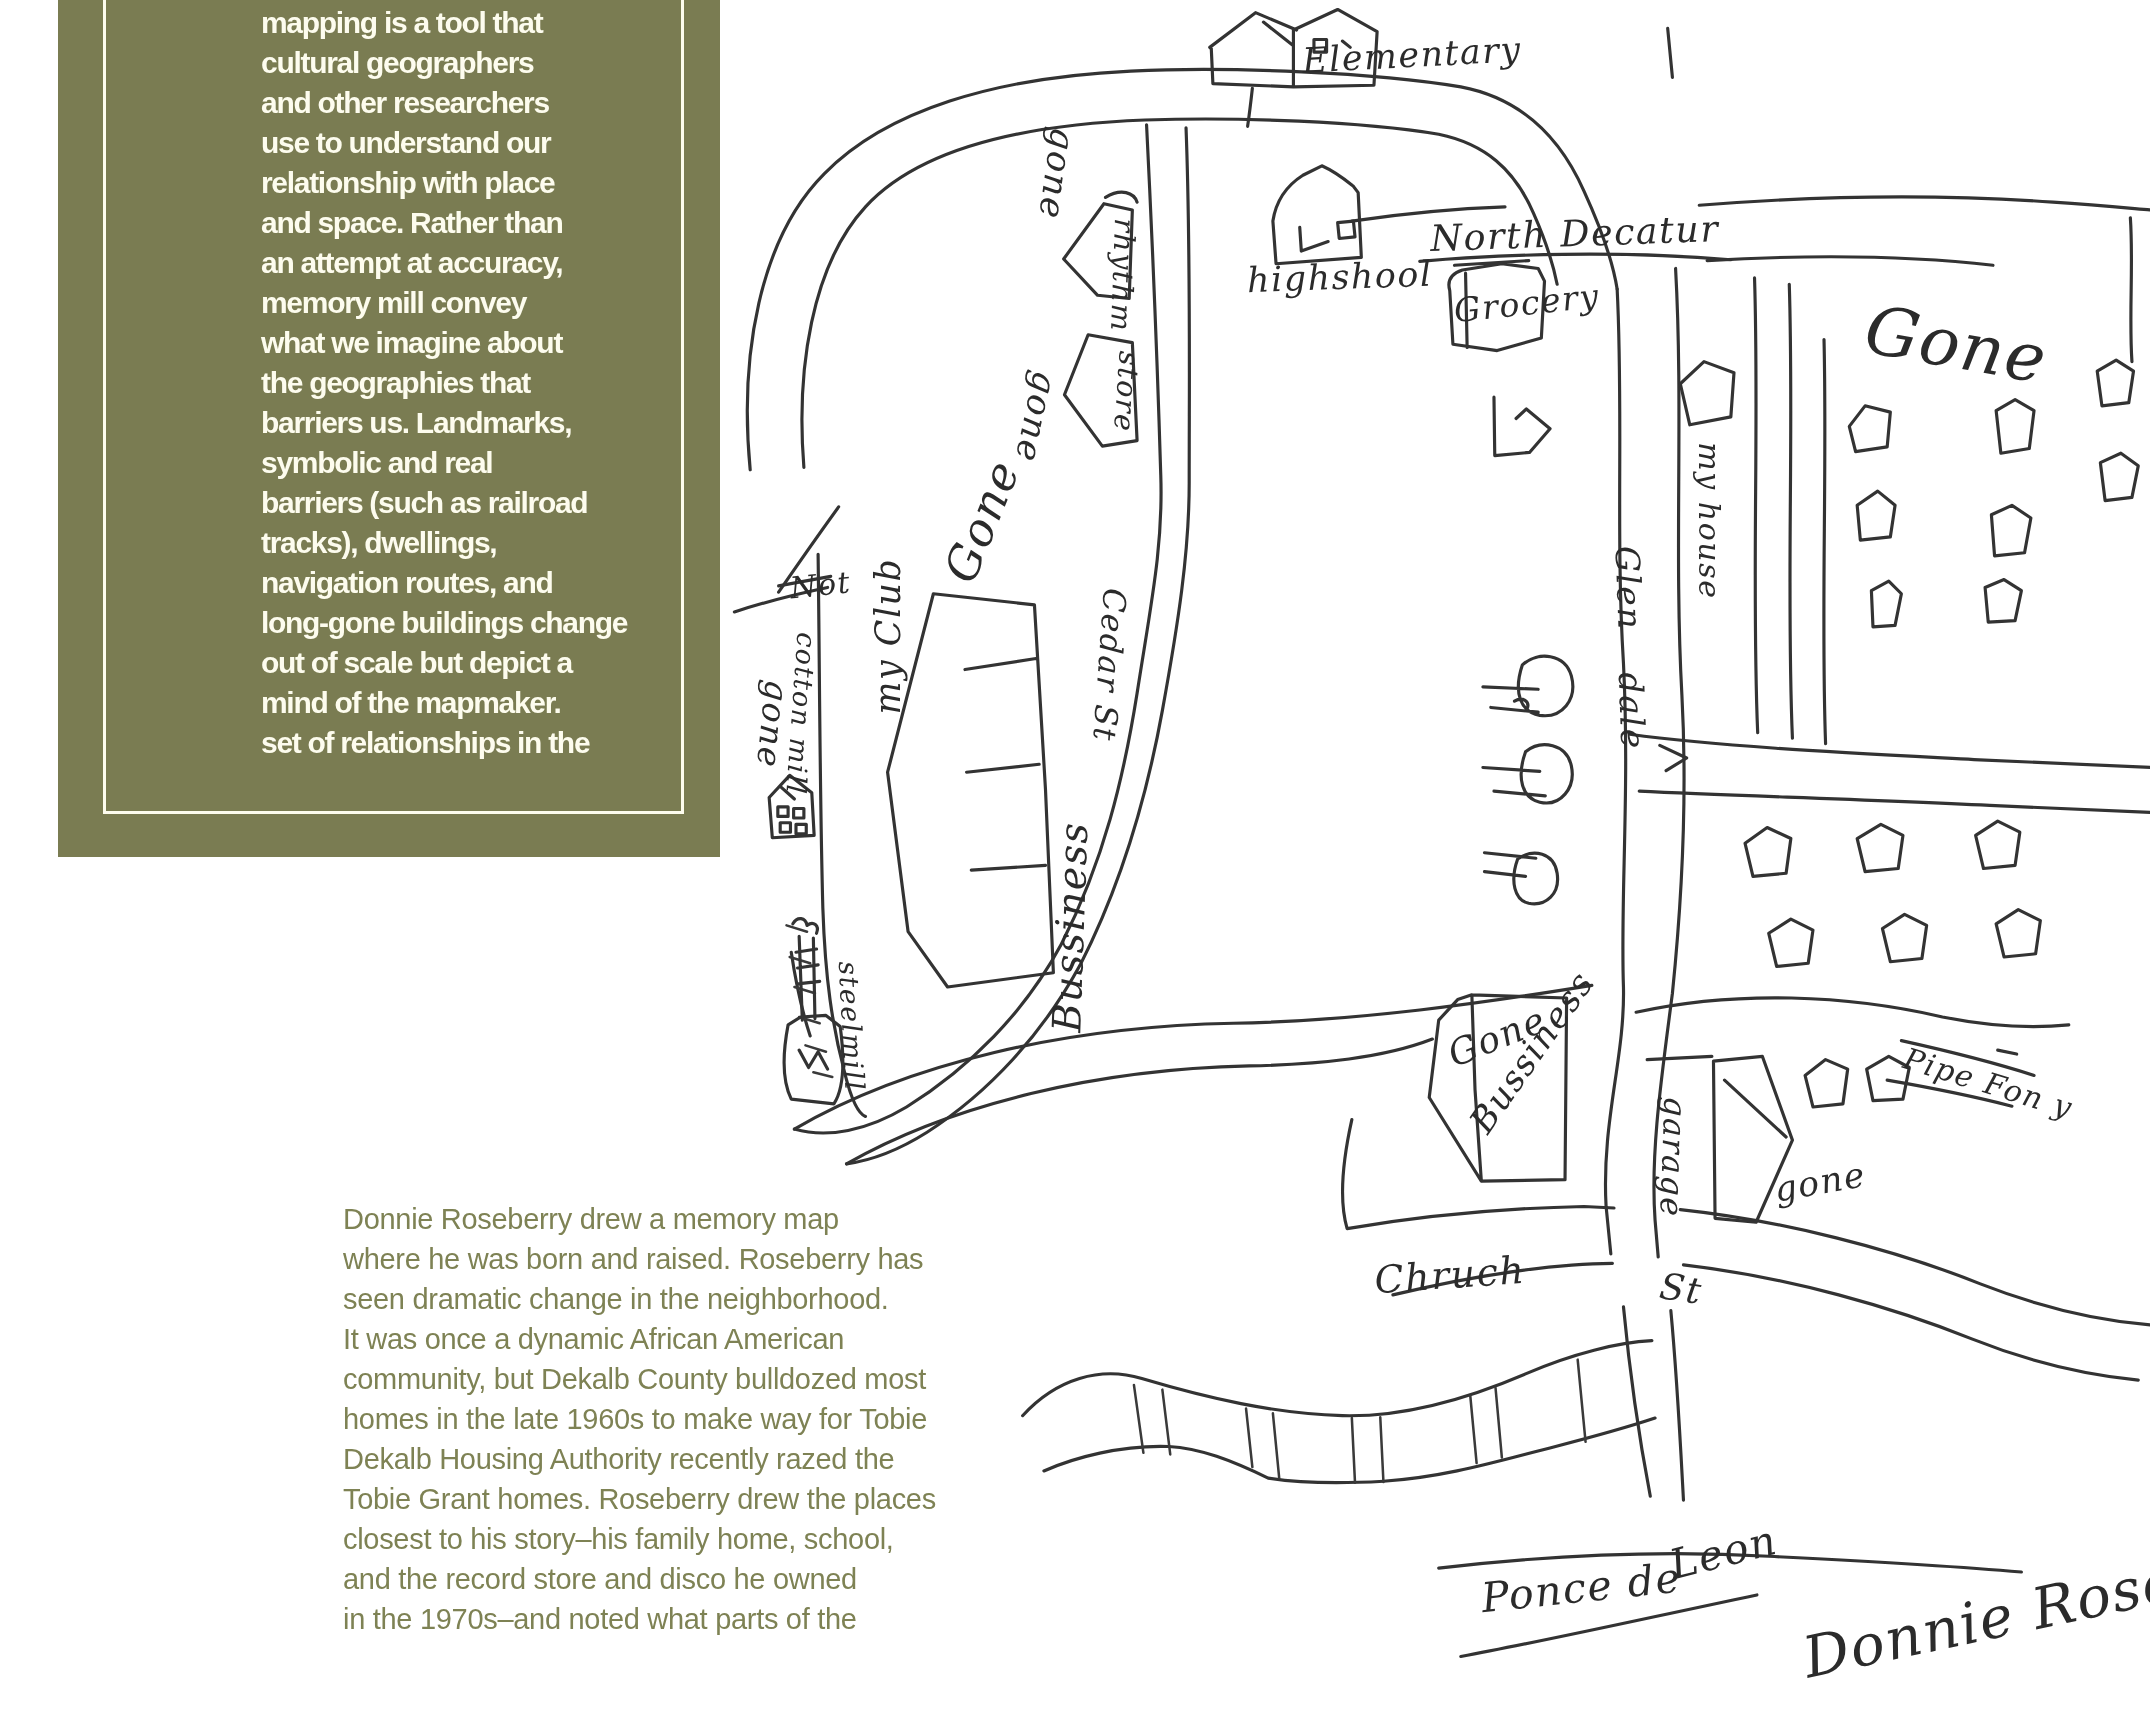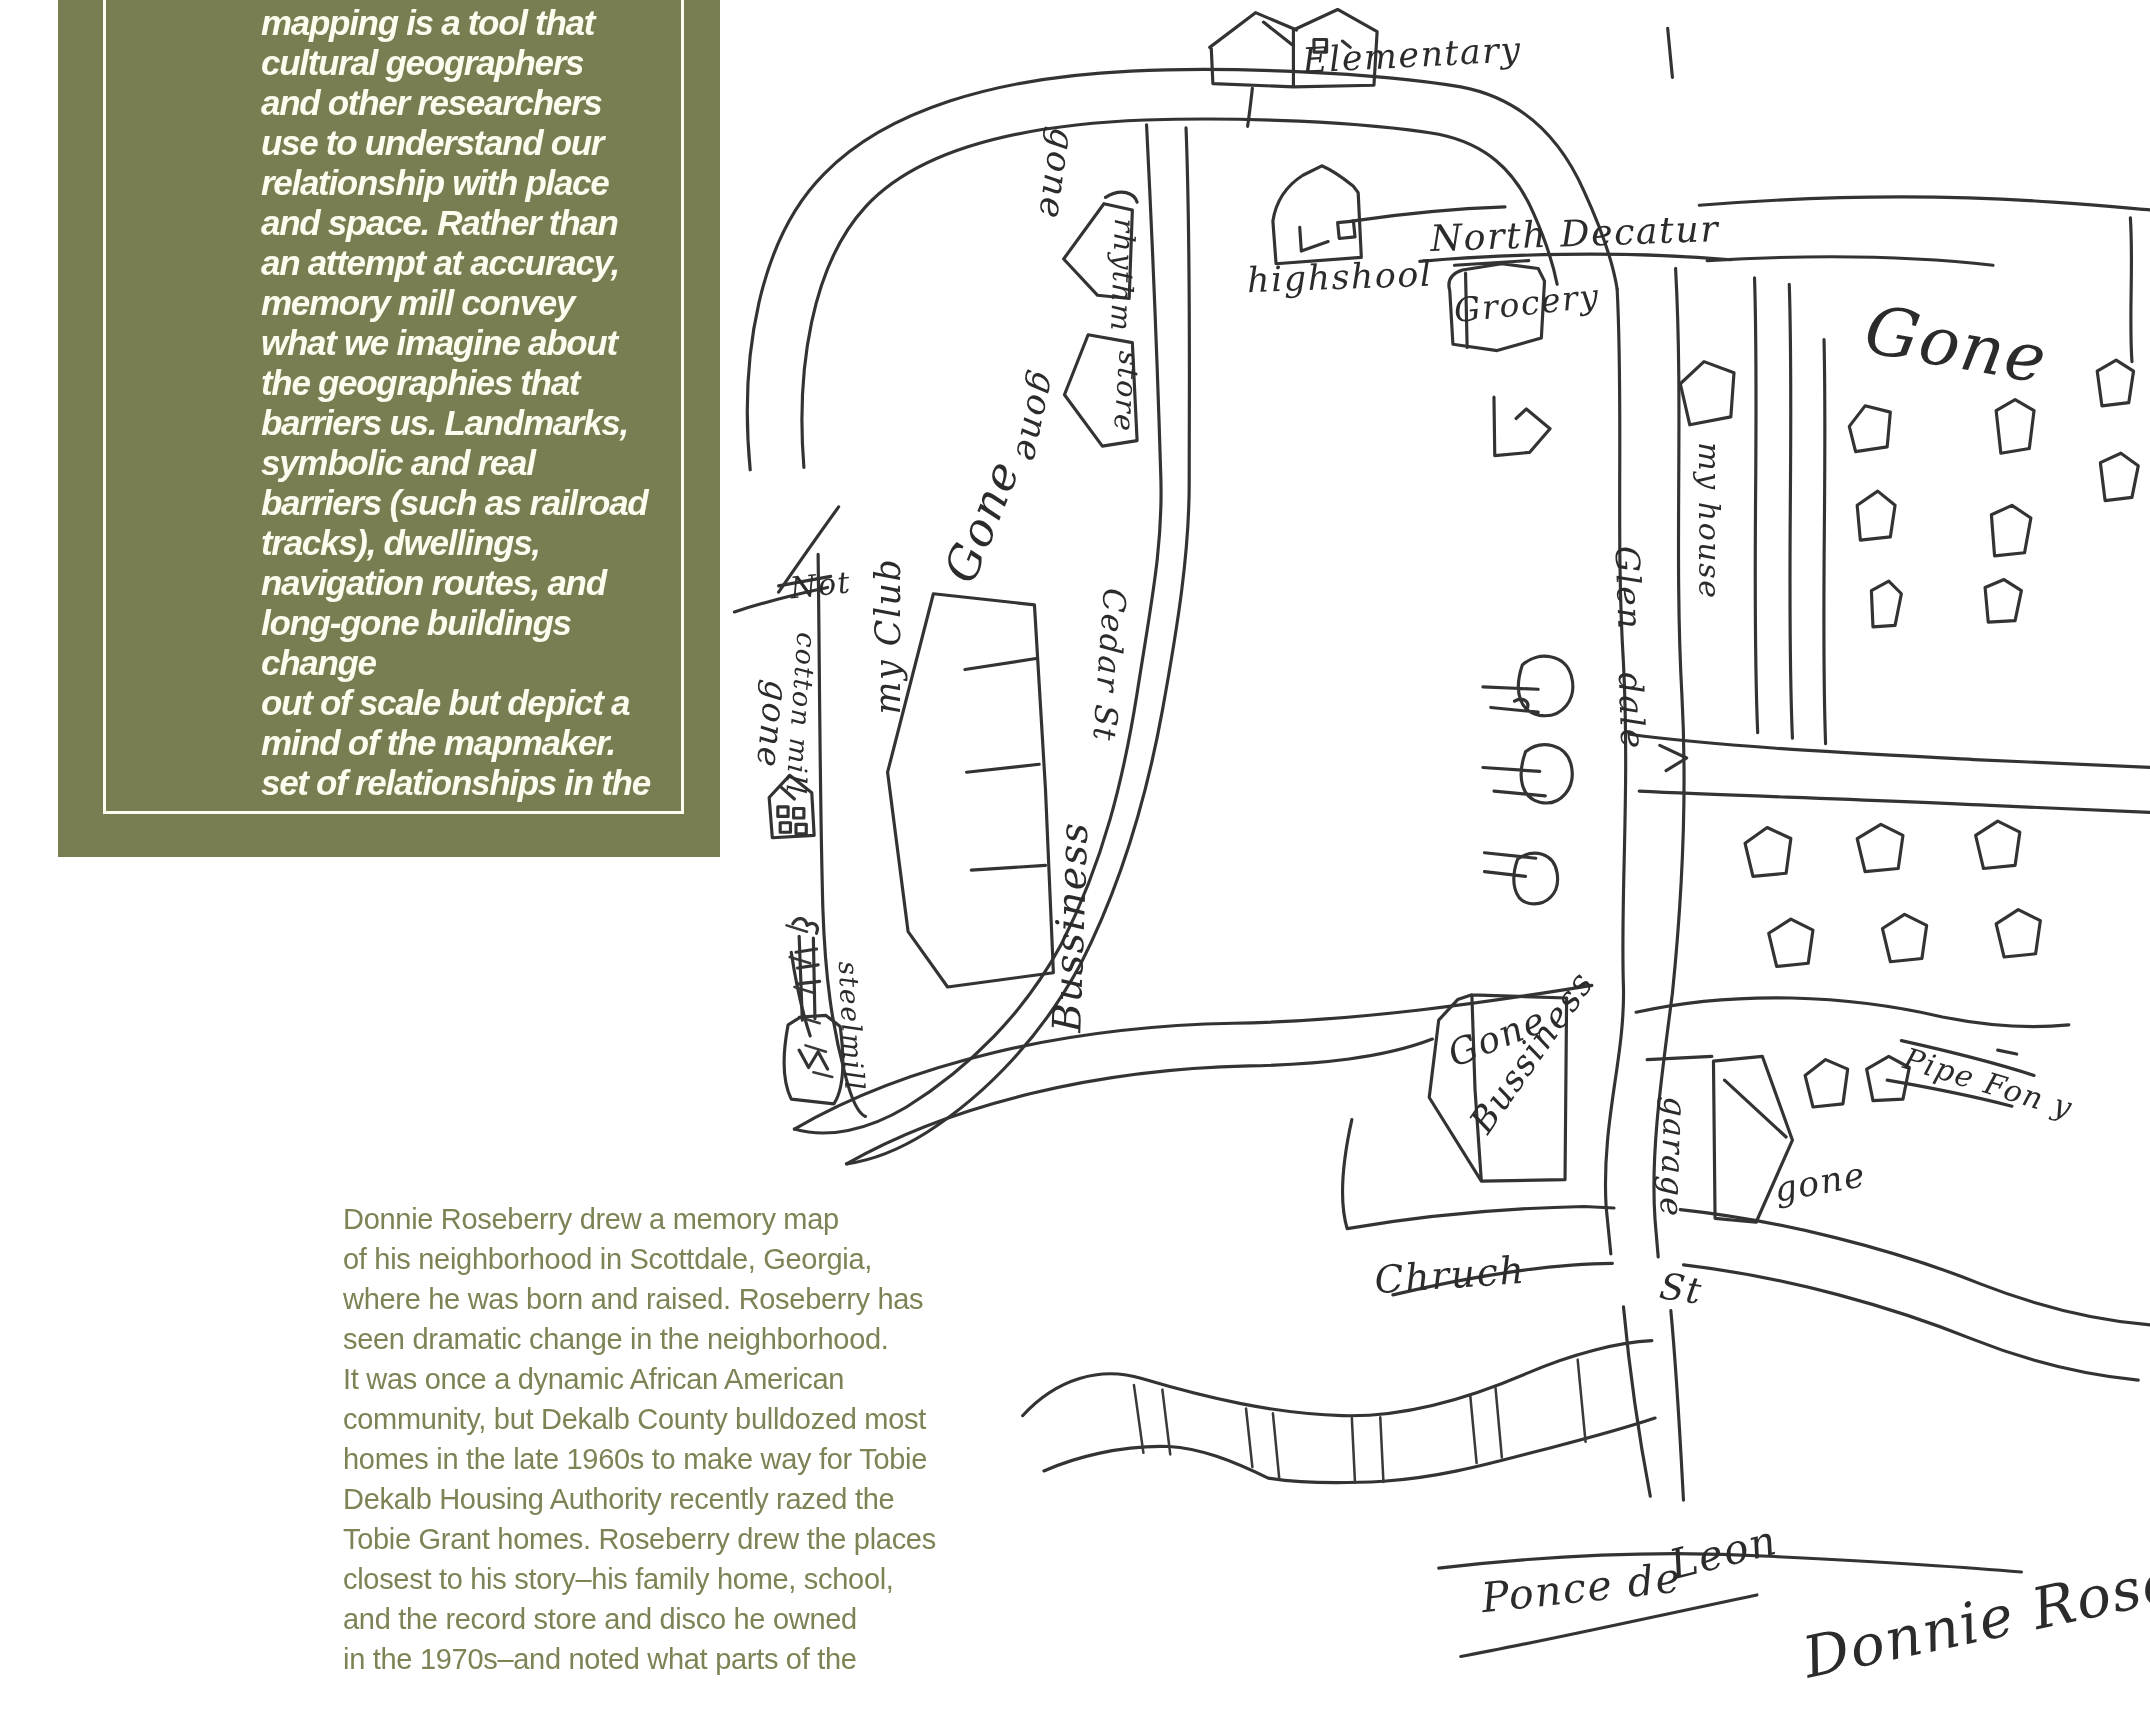--- a/index.html
+++ b/index.html
@@ -3,21 +3,21 @@
 <meta charset="utf-8">
 <style>
   html,body{margin:0;padding:0;background:#ffffff;}
   .page{position:relative;width:2151px;height:1711px;background:#ffffff;overflow:hidden;
         font-family:"Liberation Sans",sans-serif;}
   
   .info-box{position:absolute;left:58px;top:-59px;width:662px;height:916px;background:#7a7c52;}
   .info-box .inner-border{position:absolute;left:45px;top:11px;right:36px;bottom:43px;
         border:3.2px solid #fdfcee;}
   .info-box .box-text{position:absolute;left:203px;top:62px;width:430px;
-        font-weight:bold;font-size:35px;line-height:40px;letter-spacing:-1.3px;color:#fdfcee;font-style:italic;}
+        font-weight:bold;font-size:30px;line-height:40px;letter-spacing:-1.3px;color:#fdfcee;}
   
   .caption{position:absolute;left:343px;top:1199px;width:679px;
         font-size:29px;line-height:40px;letter-spacing:-0.3px;color:#7e8254;}
   
   .map-svg{position:absolute;left:0;top:0;width:2151px;height:1711px;}
   .hand{font-family:"DejaVu Serif",serif;font-style:italic;fill:#2b2b2b;letter-spacing:2px;}
   .ink{stroke:#333333;stroke-width:4;fill:none;stroke-linecap:round;stroke-linejoin:round;}
   .ink-thin{stroke:#3a3a3a;stroke-width:3.2;fill:none;stroke-linecap:round;stroke-linejoin:round;}
 </style>
 </head>
@@ -203,21 +203,20 @@
       <div>navigation routes, and</div>
       <div>long-gone buildings change</div>
       <div>out of scale but depict a</div>
       <div>mind of the mapmaker.</div>
       <div>set of relationships in the</div>
     </div>
   </div>
 
   <div class="caption">
     <div>Donnie Roseberry drew a memory map</div>
-    <div>of his neighborhood in Scottdale, Georgia,</div>
     <div>where he was born and raised. Roseberry has</div>
     <div>seen dramatic change in the neighborhood.</div>
     <div>It was once a dynamic African American</div>
     <div>community, but Dekalb County bulldozed most</div>
     <div>homes in the late 1960s to make way for Tobie</div>
     <div>Dekalb Housing Authority recently razed the</div>
     <div>Tobie Grant homes. Roseberry drew the places</div>
     <div>closest to his story–his family home, school,</div>
     <div>and the record store and disco he owned</div>
     <div>in the 1970s–and noted what parts of the</div>

